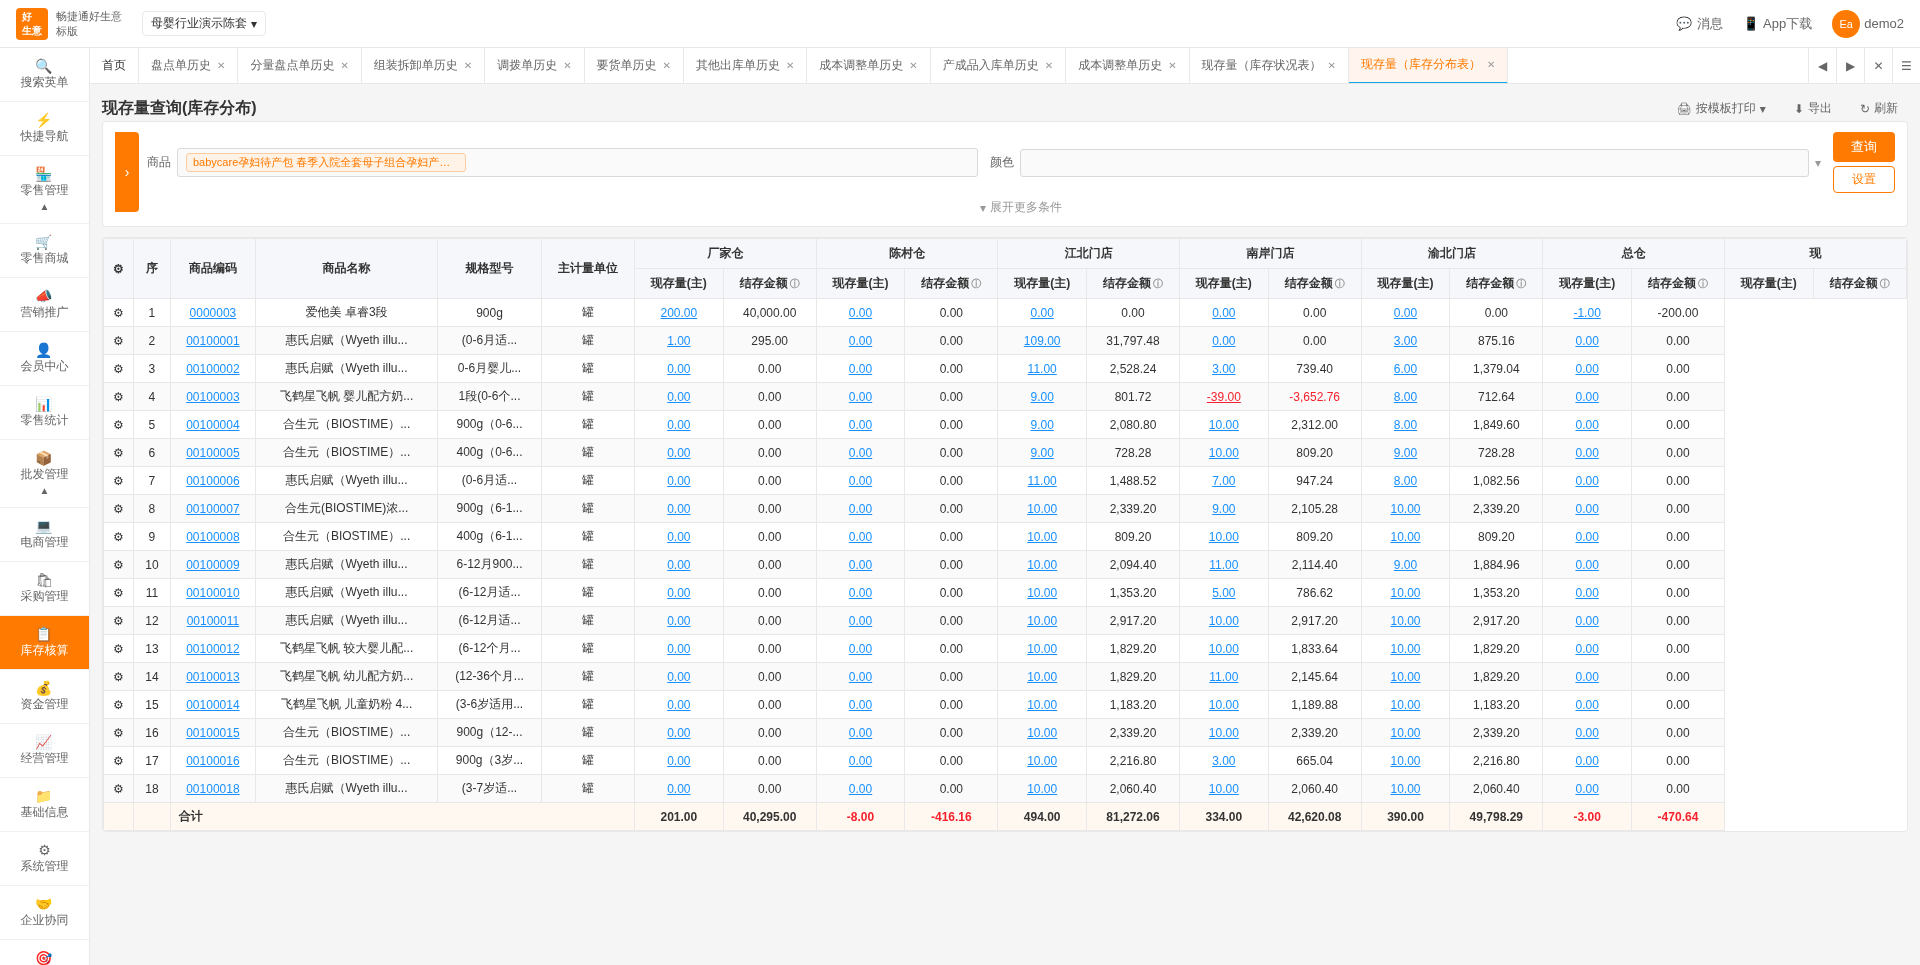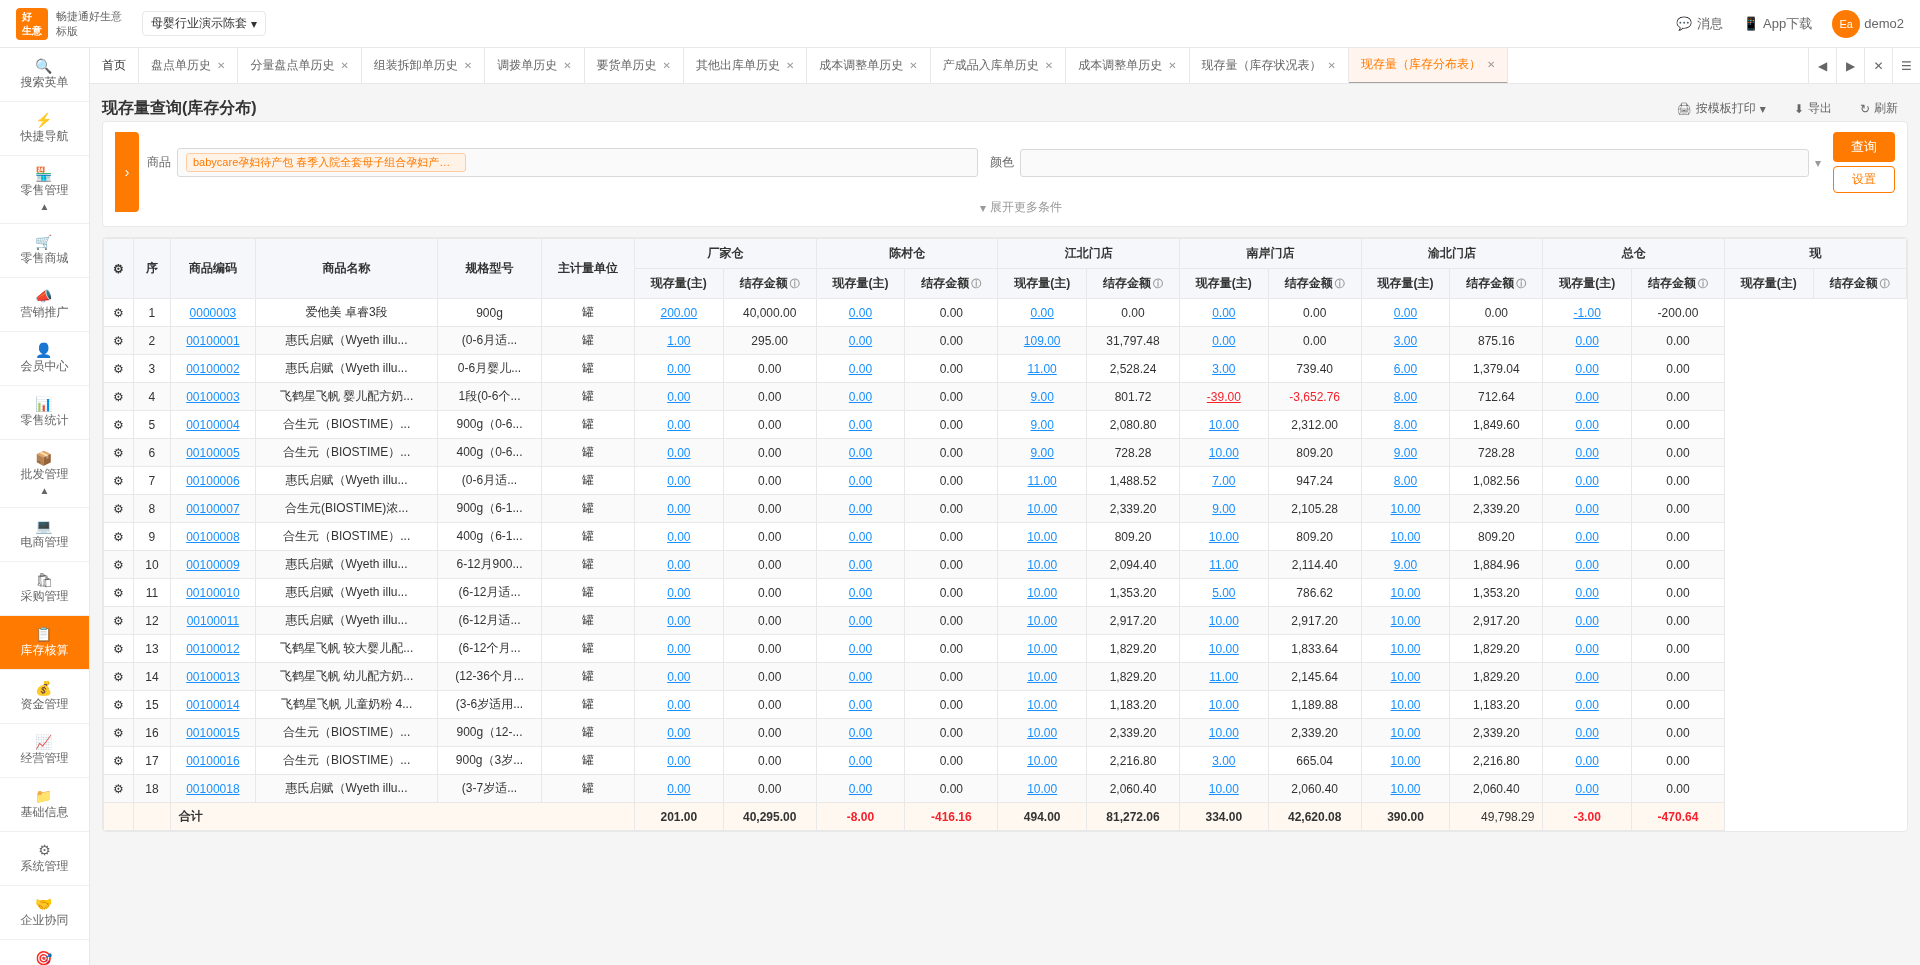--- a/index.html
+++ b/index.html
@@ -106,21 +106,21 @@
       white-space: nowrap;
       cursor: pointer;
       border-right: 1px solid #e8e8e8;
       color: #666;
       font-size: 12px;
       flex-shrink: 0;
     }
     .tab-item.active {
       background: #fff5ee;
       color: #ff7a00;
-      border-bottom: 2px solid #a3a3a3;
+      border-bottom: 2px solid #0ea5e9;
     }
     .tab-item.home { color: #333; }
     .tab-close {
       font-size: 10px;
       color: #999;
       margin-left: 2px;
     }
     .tabs-nav-btn {
       width: 28px;
       height: 36px;
@@ -950,20 +950,20 @@
   <td colspan="4" style="text-align:left;font-weight:bold;">合计</td>
 <td class="" style="font-weight: bold;">201.00</td>
             <td class="" style="font-weight: bold;">40,295.00</td>
             <td class="cell-red" style="font-weight: bold;">-8.00</td>
             <td class="cell-red" style="font-weight: bold;">-416.16</td>
             <td class="" style="font-weight: bold;">494.00</td>
             <td class="" style="font-weight: bold;">81,272.06</td>
             <td class="" style="font-weight: bold;">334.00</td>
             <td class="" style="font-weight: bold;">42,620.08</td>
             <td class="" style="font-weight: bold;">390.00</td>
-            <td class="" style="font-weight: normal; text-align: right;">49,798.29</td>
+            <td class="" style="font-weight: bold;">49,798.29</td>
             <td class="cell-red" style="font-weight: bold;">-3.00</td>
             <td class="cell-red" style="font-weight: bold;">-470.64</td>
           </tr>
         </tbody>
     </table>
   </div>
 </div>
 
 </body></html>

